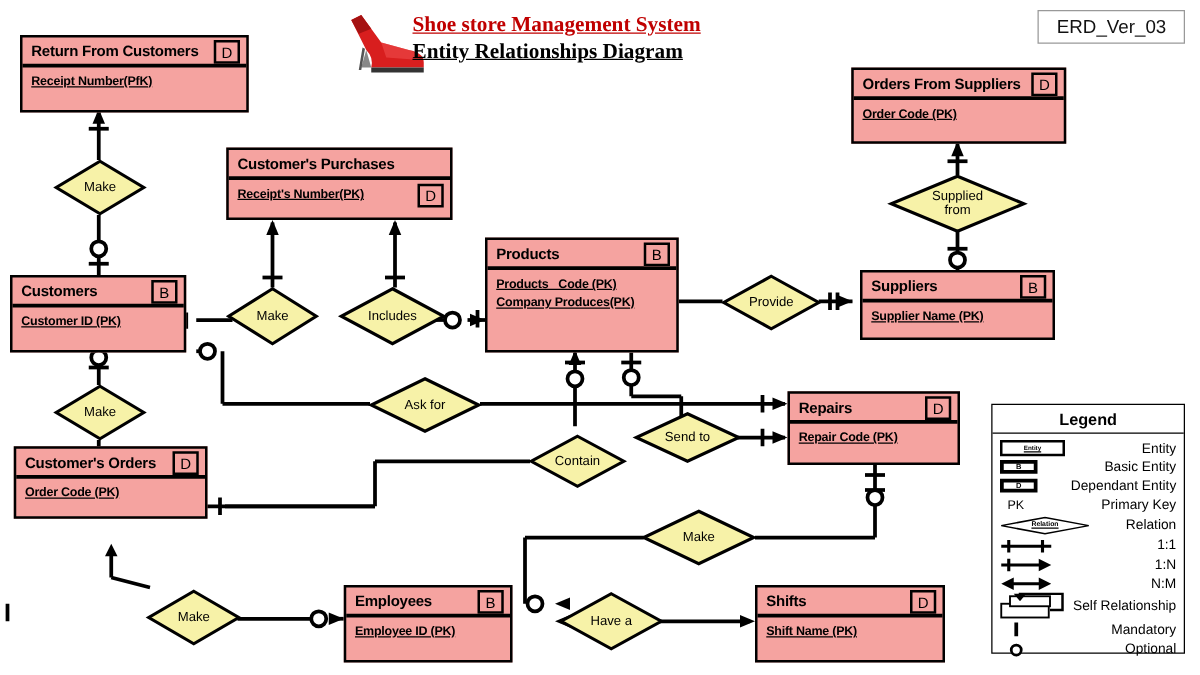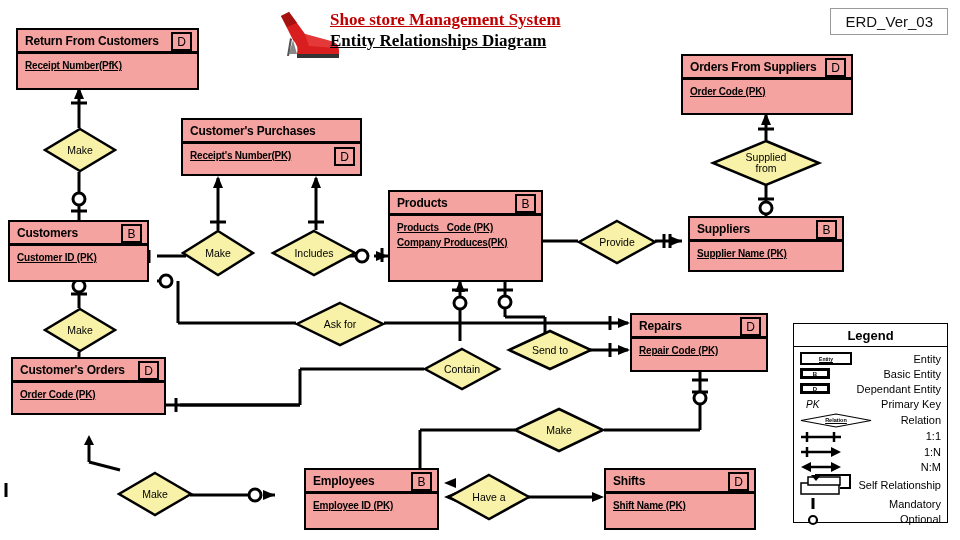--- a/index.html
+++ b/index.html
@@ -340,21 +340,21 @@
   <div class="entity" style="left:630px;top:313px;width:138px;height:59px;">
     <div class="ent-head">
       <span class="ent-name">Repairs</span>
       <span class="badge head">D</span>
     </div>
     <div class="ent-body">
       <div class="attr">Repair Code (PK)</div>
     </div>
   </div>
 
-  <div class="entity" style="left:275px;top:468px;width:135px;height:62px;margin-left:29px;">
+  <div class="entity" style="left:275px;top:468px;width:135px;height:62px;">
     <div class="ent-head">
       <span class="ent-name">Employees</span>
       <span class="badge head">B</span>
     </div>
     <div class="ent-body">
       <div class="attr">Employee ID  (PK)</div>
     </div>
   </div>
 
   <div class="entity" style="left:604px;top:468px;width:152px;height:62px;">
@@ -477,21 +477,21 @@
       <div class="lrow">
         <span class="licon">
           <span class="lbox" style="width:30px;height:11px;border-width:3px;">
             <span style="font-size:6px;font-weight:bold;">D</span>
           </span>
         </span>
         <span class="llabel">Dependant  Entity</span>
       </div>
 
       <div class="lrow">
-        <span class="licon" style="left:12px;font-style:italic;">
+        <span class="licon" style="left:12px;">
           <span style="font-size:10px;">PK</span>
         </span>
         <span class="llabel">Primary Key</span>
       </div>
 
       <div class="lrow" style="height:17px;">
         <span class="licon" style="height:17px;">
           <span style="position:relative;display:inline-block;width:72px;height:15px;">
             <svg width="72" height="15" viewBox="0 0 72 15" style="display:block;">
                 <polygon points="36,1 71,7.5 36,14 1,7.5" fill="#fff" stroke="#000" stroke-width="1.2"></polygon>

